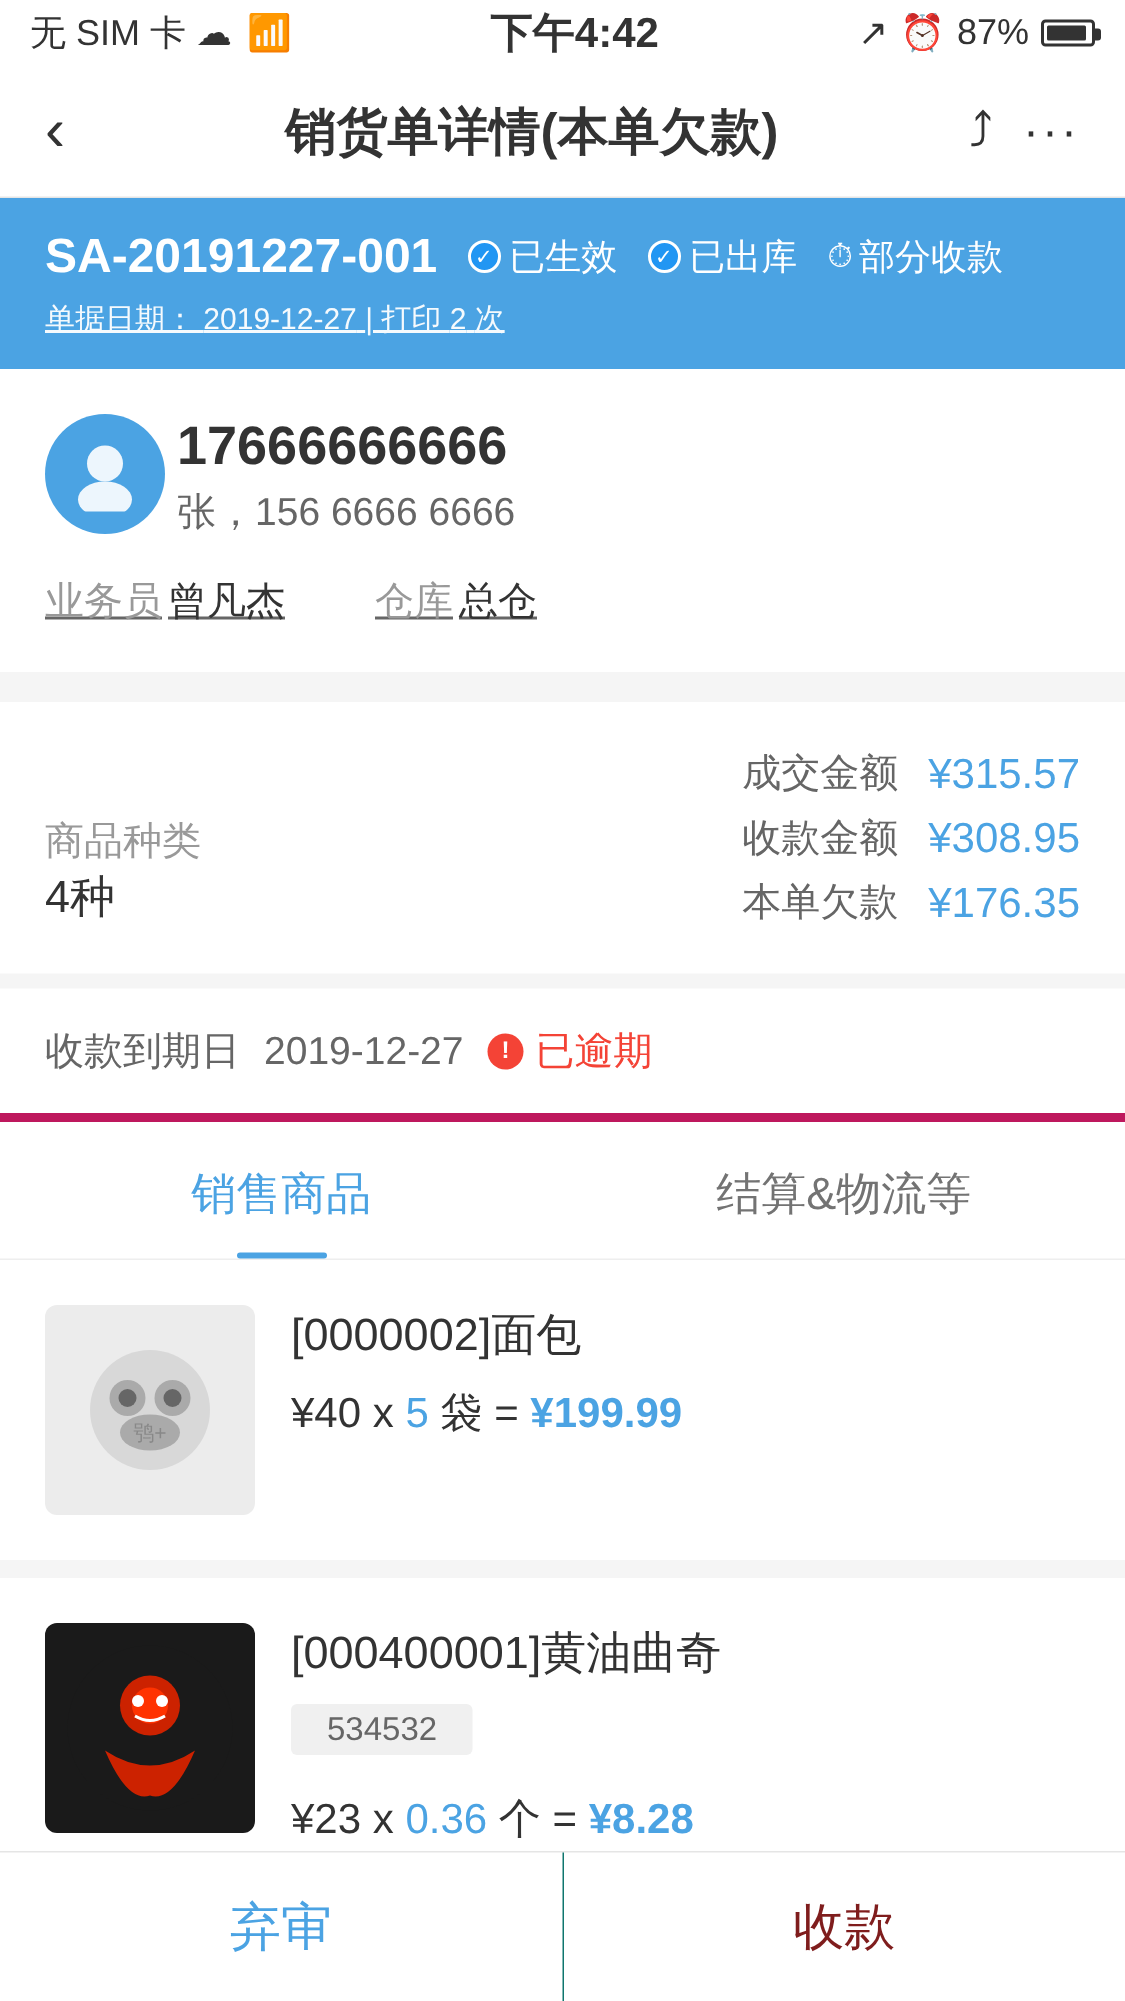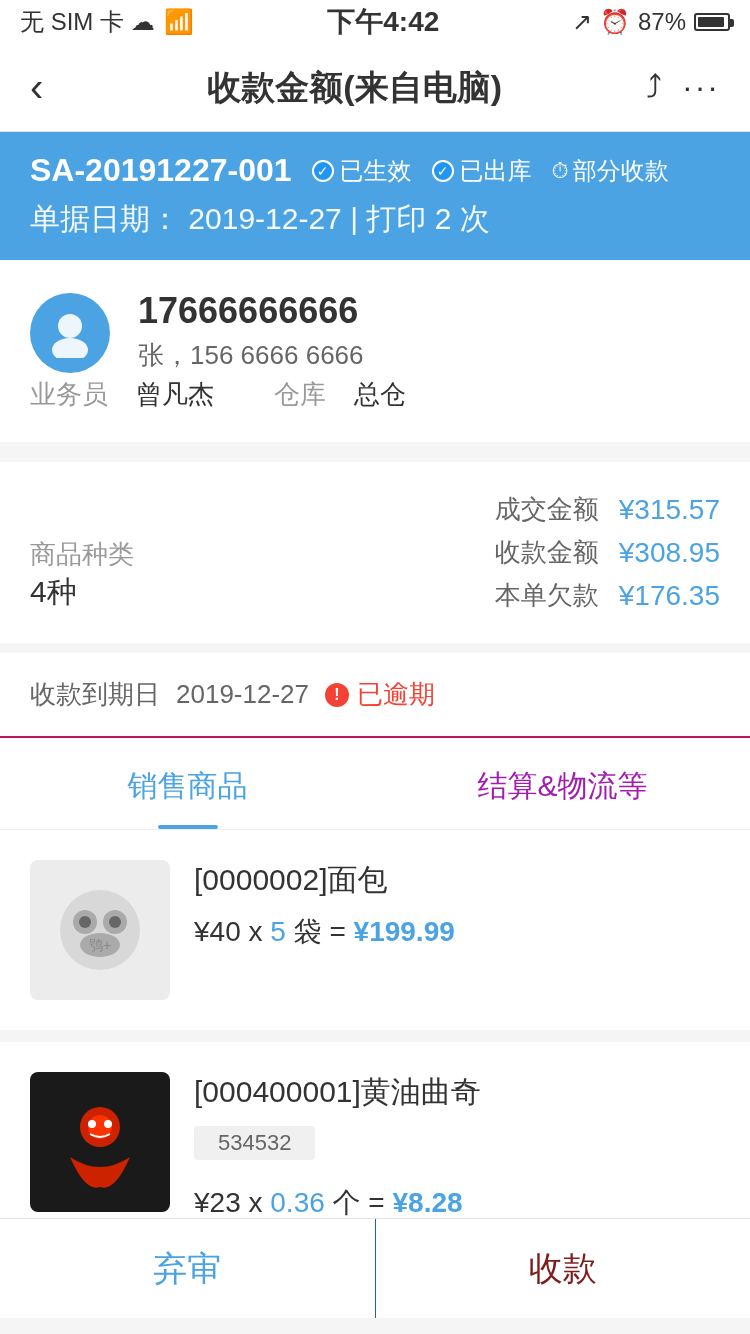--- a/index.html
+++ b/index.html
@@ -104,35 +104,36 @@
     .partial-tag {
       display: flex;
       align-items: center;
       gap: 4px;
       font-size: 24px;
     }
     .clock-icon {
       font-size: 22px;
     }
     .order-header-sub {
-      font-size: 30px;
+      font-size: 20px;
       opacity: 0.95;
+      text-decoration: underline;
     }
 
     
     .customer-section {
       background: #fff;
       padding: 30px;
       margin-bottom: 10px;
     }
     .customer-row {
       display: flex;
-      align-items: flex-end;
-      gap: 28px;
-      margin-bottom: 4px;
+      align-items: flex-start;
+      gap: 8px;
+      margin-bottom: 24px;
     }
     .avatar {
       width: 80px;
       height: 80px;
       border-radius: 50%;
       background: #4ba3e3;
       display: flex;
       align-items: center;
       justify-content: center;
       color: #fff;
@@ -150,22 +151,23 @@
       margin-top: 6px;
     }
     .customer-meta {
       display: flex;
       gap: 60px;
       font-size: 26px;
       color: #666;
     }
     .customer-meta-item {
       display: flex;
-      gap: 28px;
-      align-items: center;
+      gap: 4px;
+      align-items: center;
+      text-decoration: underline;
     }
     .customer-meta-label { color: #999; }
     .customer-meta-value { color: #333; }
 
     
     .stats-section {
       background: #fff;
       padding: 30px;
       margin-bottom: 10px;
       display: flex;
@@ -196,21 +198,21 @@
     
     .due-section {
       background: #fff;
       padding: 24px 30px;
       margin-bottom: 0;
       display: flex;
       align-items: center;
       gap: 16px;
       font-size: 26px;
       color: #666;
-      border-bottom: 2px solid #be185d;
+      border-bottom: 6px solid #be185d;
     }
     .overdue-badge {
       display: flex;
       align-items: center;
       gap: 8px;
       color: #f44336;
       font-size: 26px;
     }
     .overdue-dot {
       width: 24px;
@@ -229,21 +231,21 @@
     .tabs-section {
       background: #fff;
       display: flex;
       border-bottom: 1px solid #eee;
     }
     .tab {
       flex: 1;
       text-align: center;
       padding: 28px 0 22px;
       font-size: 30px;
-      color: #a21caf;
+      color: #737373;
       cursor: pointer;
       position: relative;
     }
     .tab.active {
       color: #4ba3e3;
     }
     .tab.active::after {
       content: '';
       position: absolute;
       bottom: 0;
@@ -299,21 +301,21 @@
     .product-price-row {
       font-size: 28px;
       color: #333;
     }
     .product-qty { color: #4ba3e3; }
     .product-total { color: #4ba3e3; font-weight: 600; }
 
     
     .bottom-bar {
       position: fixed;
-      bottom: 16px;
+      bottom: 0;
       left: 0;
       width: 750px;
       height: 100px;
       background: #fff;
       border-top: 1px solid #e5e5e5;
       display: flex;
     }
     .bottom-btn {
       flex: 1;
       display: flex;
@@ -346,21 +348,21 @@
     <span>87%</span>
     <span style="display:inline-block;width:36px;height:18px;border:2px solid #333;border-radius:3px;position:relative;">
       <span style="position:absolute;top:2px;left:2px;width:80%;height:10px;background:#333;border-radius:1px;"></span>
       <span style="position:absolute;top:4px;right:-6px;width:4px;height:8px;background:#333;border-radius:0 2px 2px 0;"></span>
     </span>
   </div>
 </div>
 
 <div class="nav-bar">
   <span class="nav-back">‹</span>
-  <div class="nav-title">收款金额(来自电脑)</div>
+  <div class="nav-title">销货单详情(本单欠款)</div>
   <div class="nav-right">
     <span class="nav-export-icon">⤴</span>
     <span class="nav-more">···</span>
   </div>
 </div>
 
 <div class="order-header">
   <div class="order-header-top">
     <span class="order-id">SA-20191227-001</span>
     <span class="status-tag">

